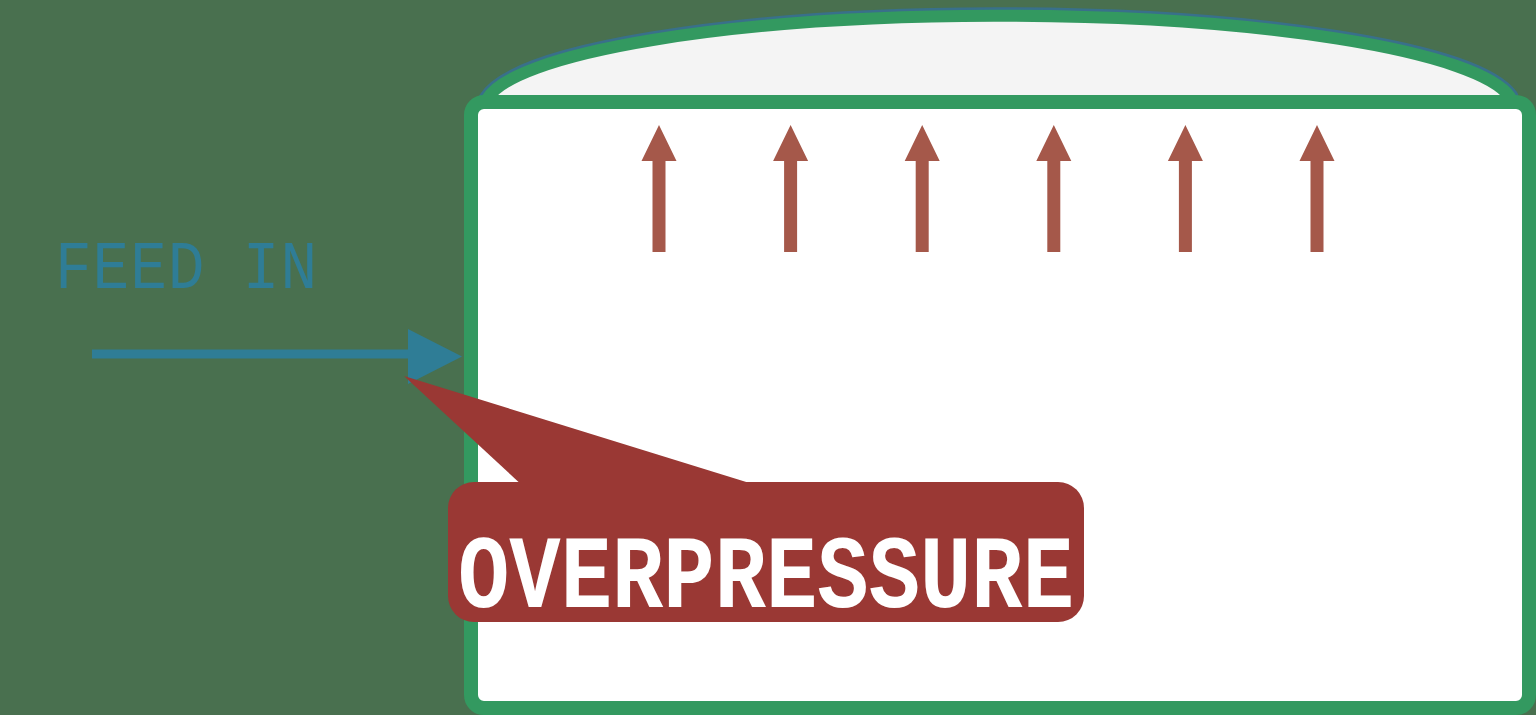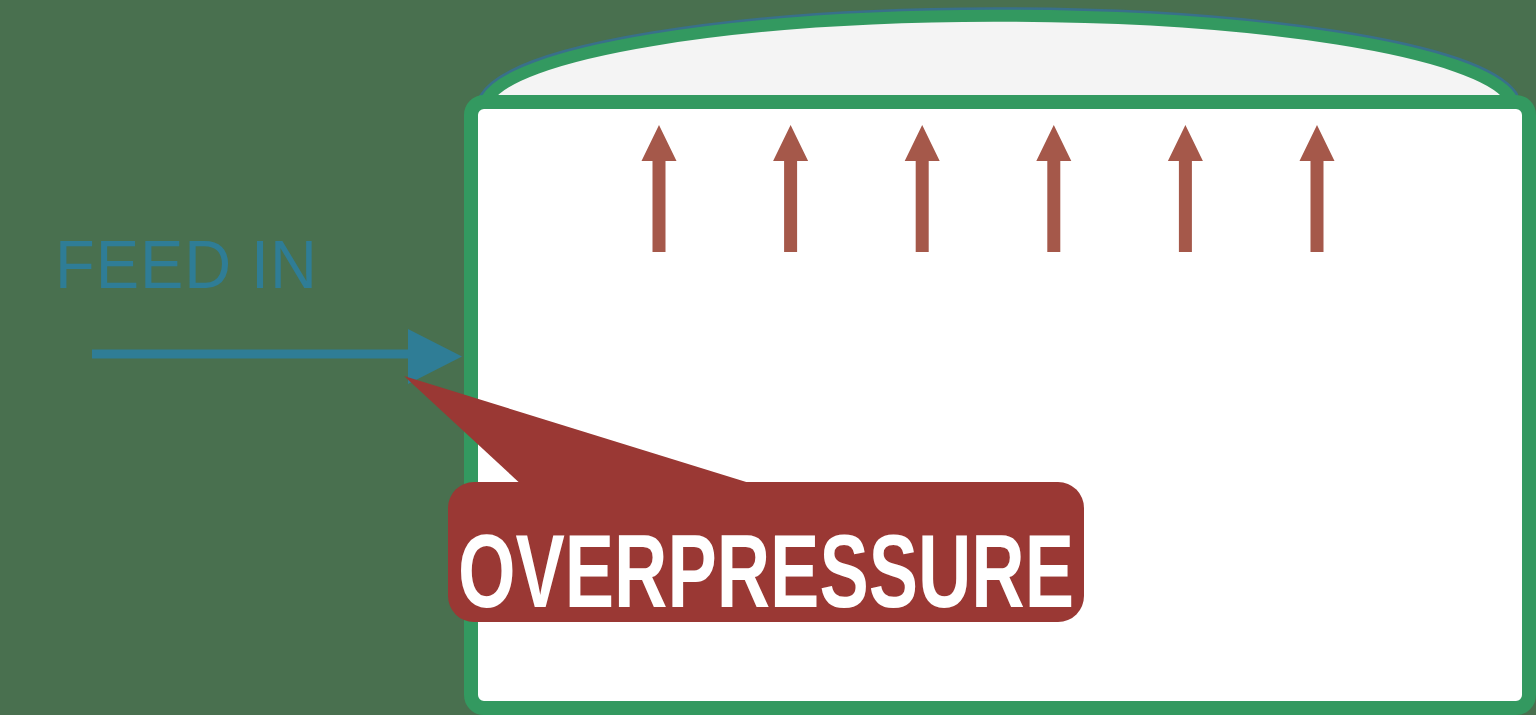--- a/index.html
+++ b/index.html
@@ -7,20 +7,21 @@
     padding: 0;
     background: var(--background, #49704F);
     font-family: "Liberation Sans", sans-serif;
   }
   .canvas {
     position: relative;
     width: 1536px;
     height: 715px;
     background: var(--background, #49704F);
     overflow: hidden;
+    font-family: Liberation Mono, monospace;
   }
   svg { display: block; width: 1536px; height: 715px; }
 
   .dome-rim {
     fill: none;
     stroke: var(--dome-rim, #39708A);
     stroke-width: 17;
     stroke-linecap: round;
   }
   .dome {

